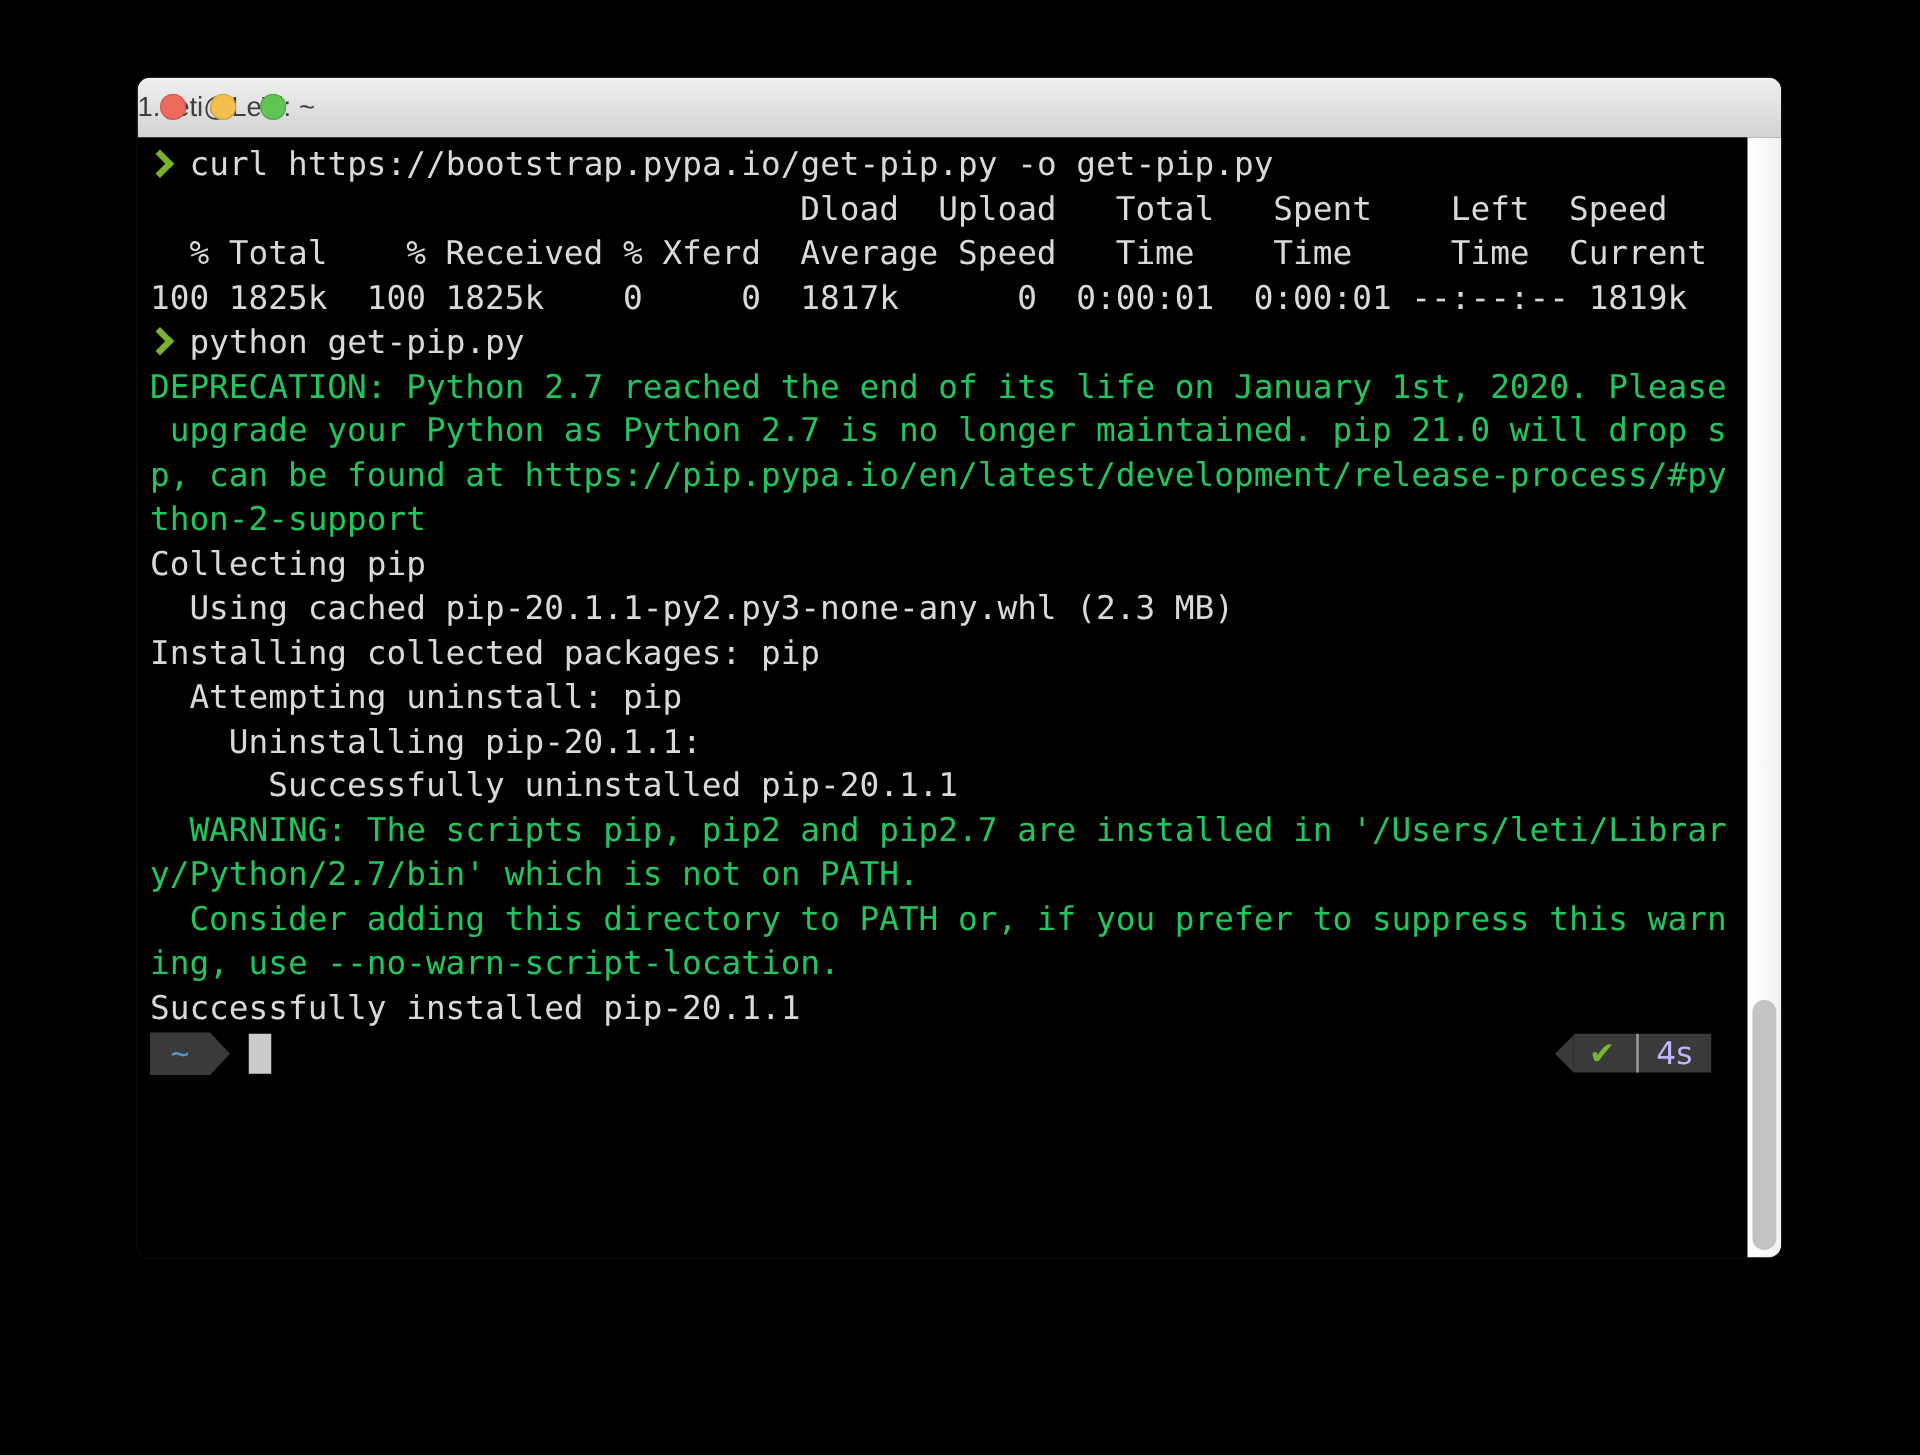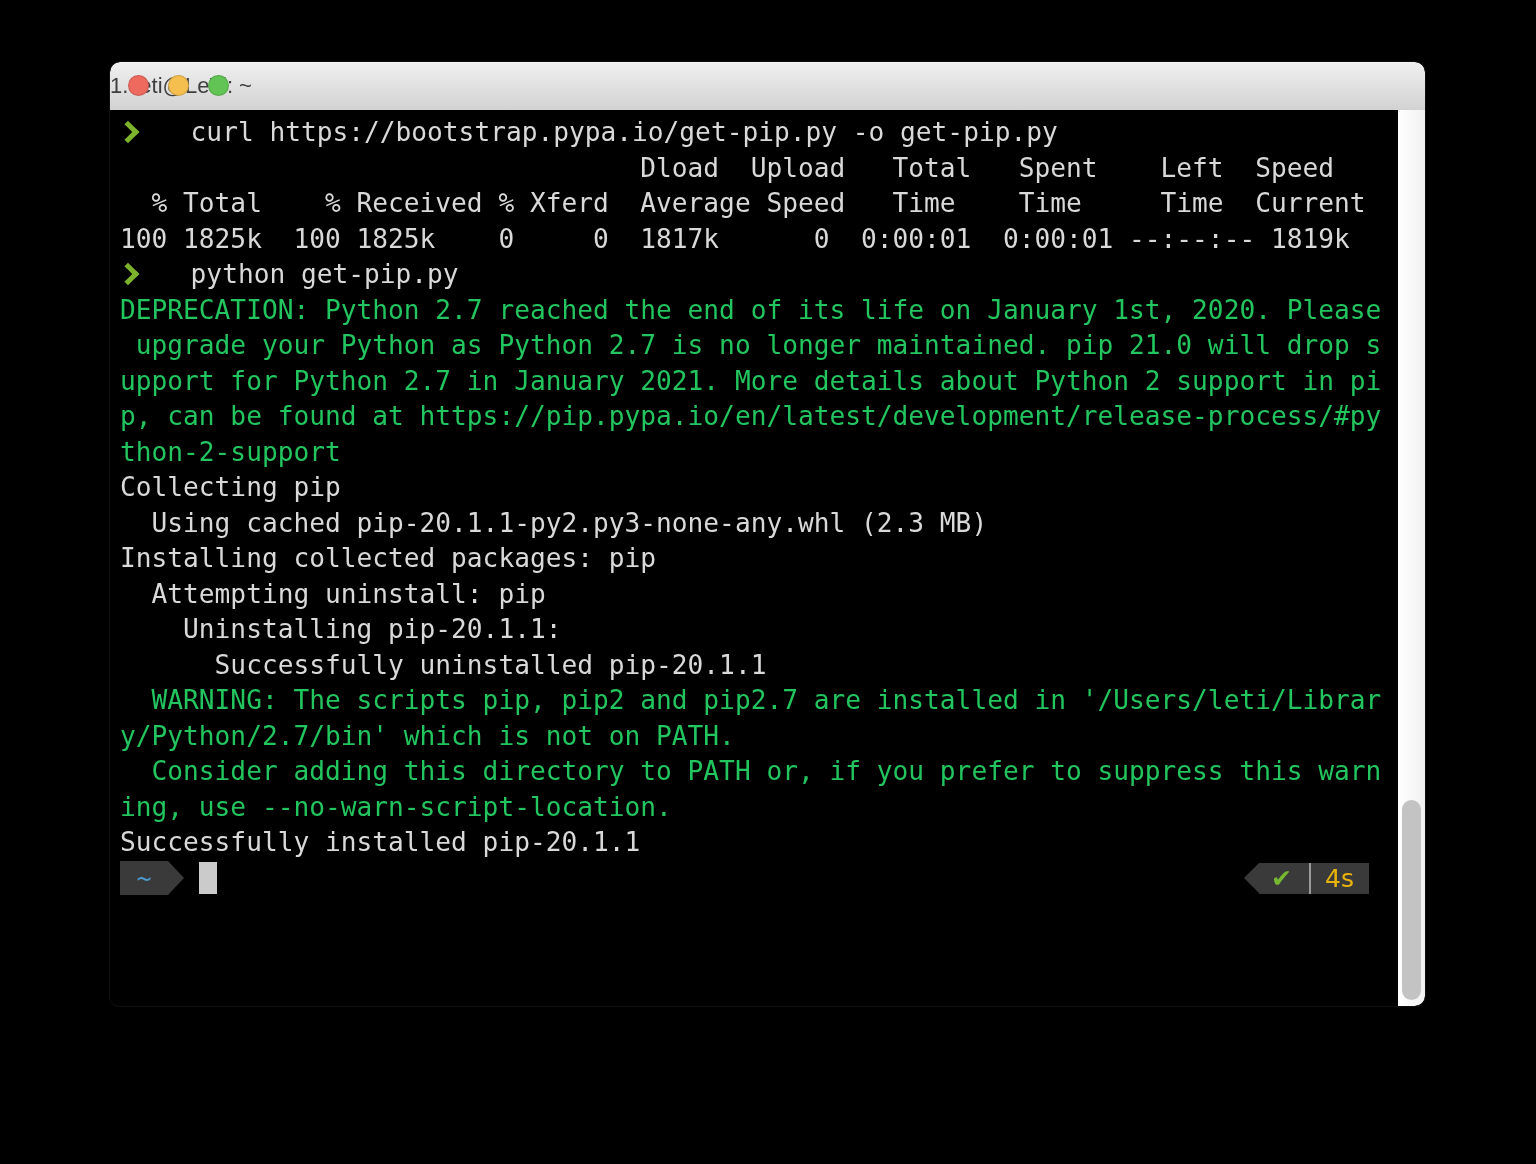--- a/index.html
+++ b/index.html
@@ -19,40 +19,40 @@
   .light.yellow{background:#f4bf4f;}
   .light.green{background:#61c454;}
   .wtitle{line-height:48px;text-align:left;font-size:22px;color:#3e3e3e;}
   
   .screen{position:absolute;left:0;top:48px;right:27px;bottom:0;background:#000;
           padding:5px 0 0 10px;
           font-family:"DejaVu Sans Mono",monospace;font-size:26.2px;line-height:35.5px;
           color:#d9d9d9;}
   .line{white-space:pre;height:35.5px;}
   .warn{color:#22c55e;}
-  .cmd{color:#d9d9d9;margin-left:39px;}
+  .cmd{color:#d9d9d9;}
   .promptchar{display:inline-block;width:31.6px;}
   .chev{display:inline-block;width:11px;height:11px;position:relative;top:-1px;
         border-right:5.5px solid #7db32c;border-bottom:5.5px solid #7db32c;
         transform:rotate(-45deg);}
   
   .prompt-row{display:flex;align-items:center;height:35.5px;padding-right:29px;}
   .pseg{display:flex;align-items:center;justify-content:center;width:48px;height:34px;
         background:#3a3a3a;font-size:25px;color:#4d9ad0;}
   .pseg-arrow{width:0;height:0;border-top:17px solid transparent;
               border-bottom:17px solid transparent;border-left:16px solid #3a3a3a;}
   .cursor{width:18px;height:32px;background:#cbcbcb;margin-left:15px;}
   .fill{flex:1;}
   .rseg-arrow{width:0;height:0;border-top:15.5px solid transparent;
               border-bottom:15.5px solid transparent;border-right:15px solid #3a3a3a;}
   .rseg{display:flex;align-items:center;height:31px;background:#3a3a3a;}
   .check{color:#76b832;font-size:25px;line-height:1;padding:0 17px 0 12px;
          font-family:"DejaVu Sans",sans-serif;}
   .rsep{width:2px;height:31px;background:#9a9a9a;}
-  .duration{color:#eab308;font-size:25px;padding:0 15px 0 14px;
+  .duration{color:#c4b5fd;font-size:25px;padding:0 15px 0 14px;
             font-family:"DejaVu Sans",sans-serif;}
   
   .sb-track{position:absolute;top:48px;right:0;width:27px;bottom:0;
             background:linear-gradient(90deg,#ffffff,#f1f1f1);
             border-radius:0 0 10px 0;}
   .sb-thumb{position:absolute;left:4px;right:4px;top:690px;height:200px;
             background:#c3c3c3;border-radius:10px;}
 </style>
 </head>
 <body>
@@ -70,21 +70,20 @@
     </div>
 
     <div class="screen">
       <div class="line"><span class="promptchar" aria-label="❯"><i class="chev"></i></span><span class="cmd">curl https://bootstrap.pypa.io/get-pip.py -o get-pip.py</span></div>
       <div class="line">                                 Dload  Upload   Total   Spent    Left  Speed</div>
       <div class="line">  % Total    % Received % Xferd  Average Speed   Time    Time     Time  Current</div>
       <div class="line">100 1825k  100 1825k    0     0  1817k      0  0:00:01  0:00:01 --:--:-- 1819k</div>
       <div class="line"><span class="promptchar" aria-label="❯"><i class="chev"></i></span><span class="cmd">python get-pip.py</span></div>
       <div class="line warn">DEPRECATION: Python 2.7 reached the end of its life on January 1st, 2020. Please</div>
       <div class="line warn"> upgrade your Python as Python 2.7 is no longer maintained. pip 21.0 will drop s</div>
-      <div class="line warn">upport for Python 2.7 in January 2021. More details about Python 2 support in pi</div>
       <div class="line warn">p, can be found at https://pip.pypa.io/en/latest/development/release-process/#py</div>
       <div class="line warn">thon-2-support</div>
       <div class="line">Collecting pip</div>
       <div class="line">  Using cached pip-20.1.1-py2.py3-none-any.whl (2.3 MB)</div>
       <div class="line">Installing collected packages: pip</div>
       <div class="line">  Attempting uninstall: pip</div>
       <div class="line">    Uninstalling pip-20.1.1:</div>
       <div class="line">      Successfully uninstalled pip-20.1.1</div>
       <div class="line warn">  WARNING: The scripts pip, pip2 and pip2.7 are installed in '/Users/leti/Librar</div>
       <div class="line warn">y/Python/2.7/bin' which is not on PATH.</div>

